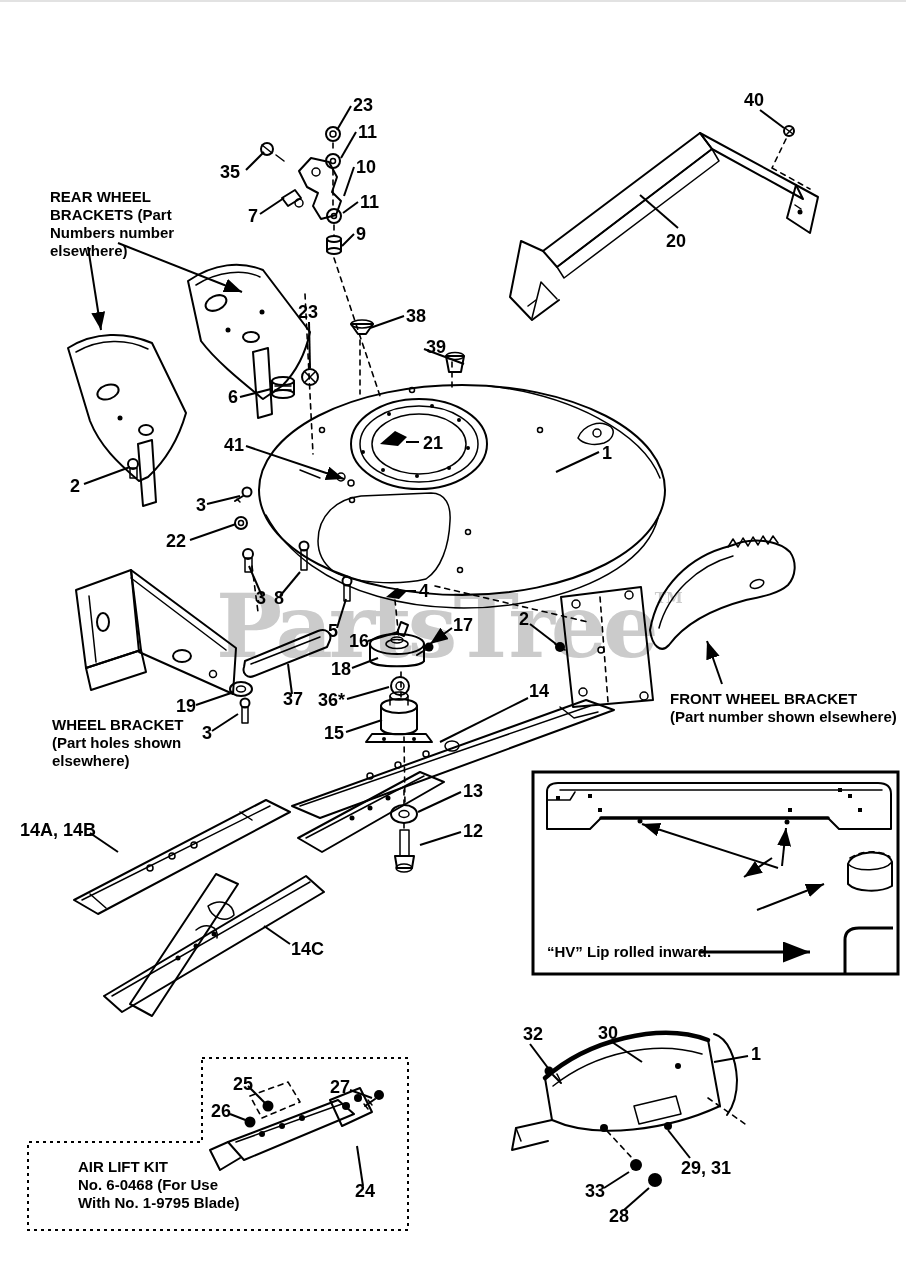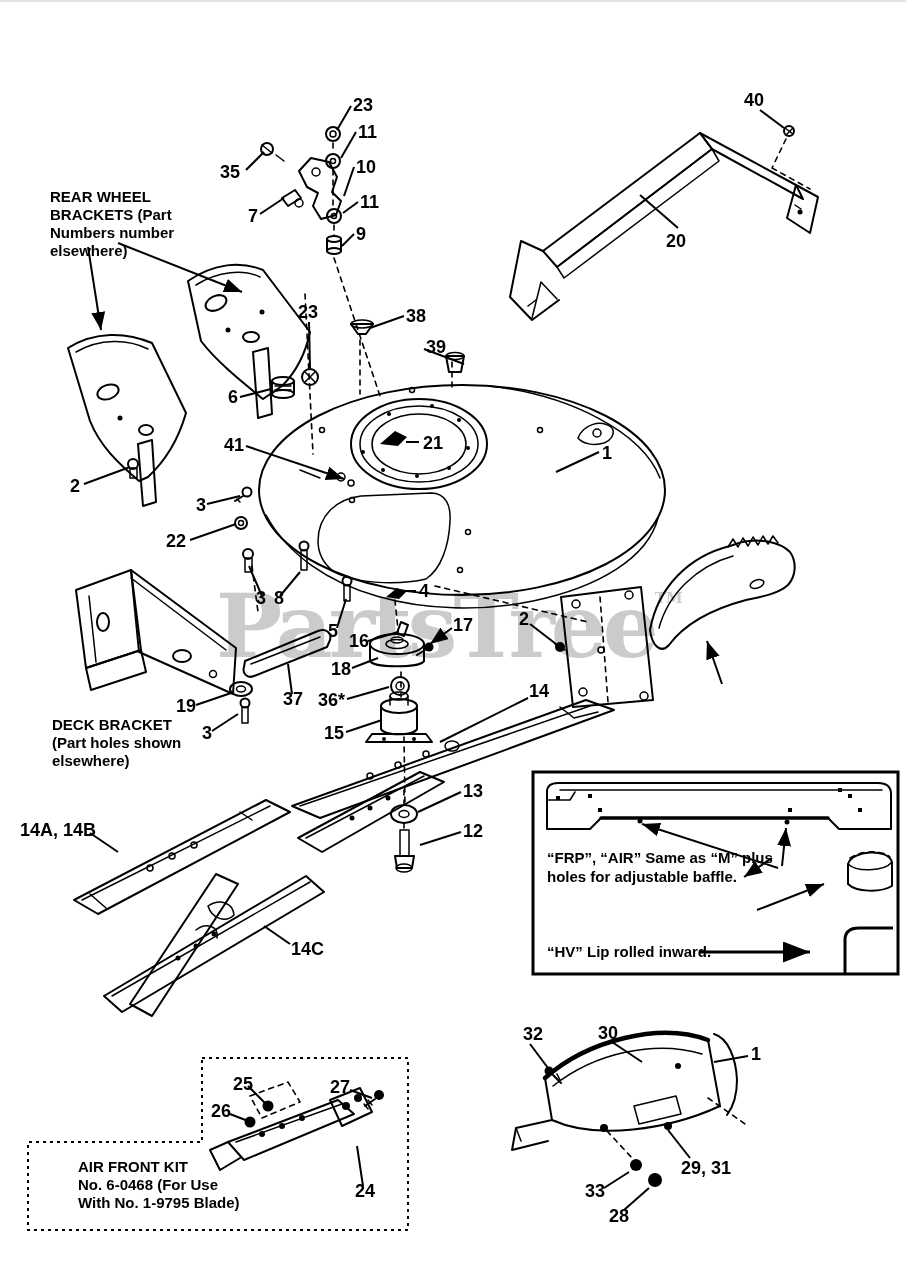--- a/index.html
+++ b/index.html
@@ -414,28 +414,31 @@
   </svg>
 
   <div class="note" style="left:18px;top:188px">
     <div>REAR WHEEL</div>
     <div>BRACKETS (Part</div>
     <div>Numbers number</div>
     <div>elsewhere)</div>
   </div>
 
   <div class="note" style="left:20px;top:716px">
-    <div>DECK BRACKET</div>
+    <div>WHEEL BRACKET</div>
     <div>(Part holes shown</div>
     <div>elsewhere)</div>
   </div>
 
+  <div class="note" style="left:638px;top:690px">
+    <div>FRONT WHEEL BRACKET</div>
+    <div>(Part number shown elsewhere)</div>
+  </div>
 
   <div class="note" style="left:46px;top:1158px">
-    <div>AIR FRONT KIT</div>
+    <div>AIR LIFT KIT</div>
     <div>No. 6-0468 (For Use</div>
     <div>With No. 1-9795 Blade)</div>
   </div>
 
-  <div class="ibtext" style="left:547px;top:848px;width:252px">“FRP”, “AIR” Same as “M” plus holes for adjustable baffle.</div>
   <div class="ibtext" style="left:547px;top:942px;width:250px">“HV” Lip rolled inward.</div>
 
 </div>
 
 </body></html>

